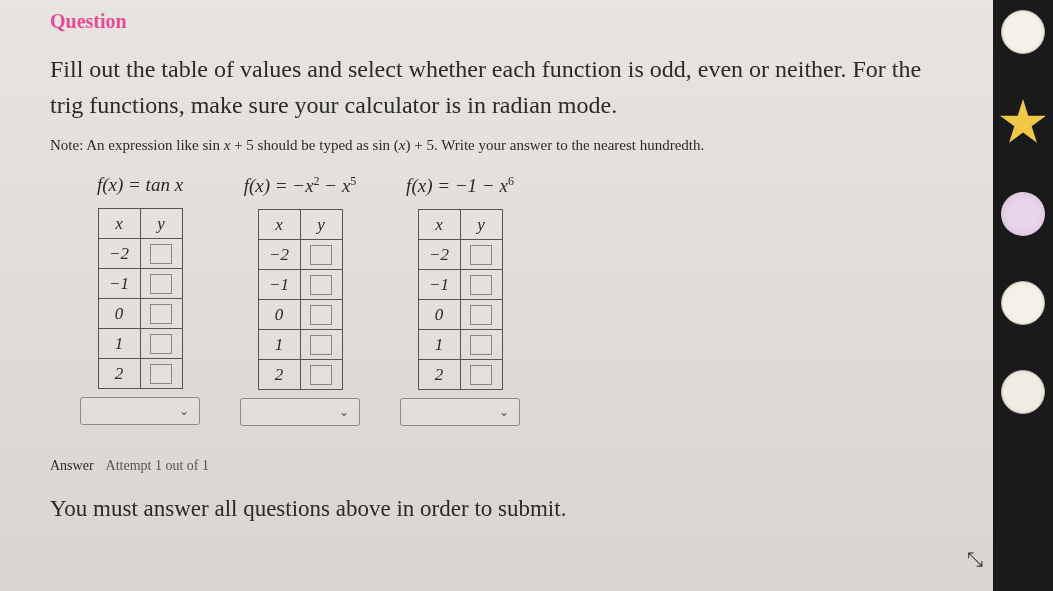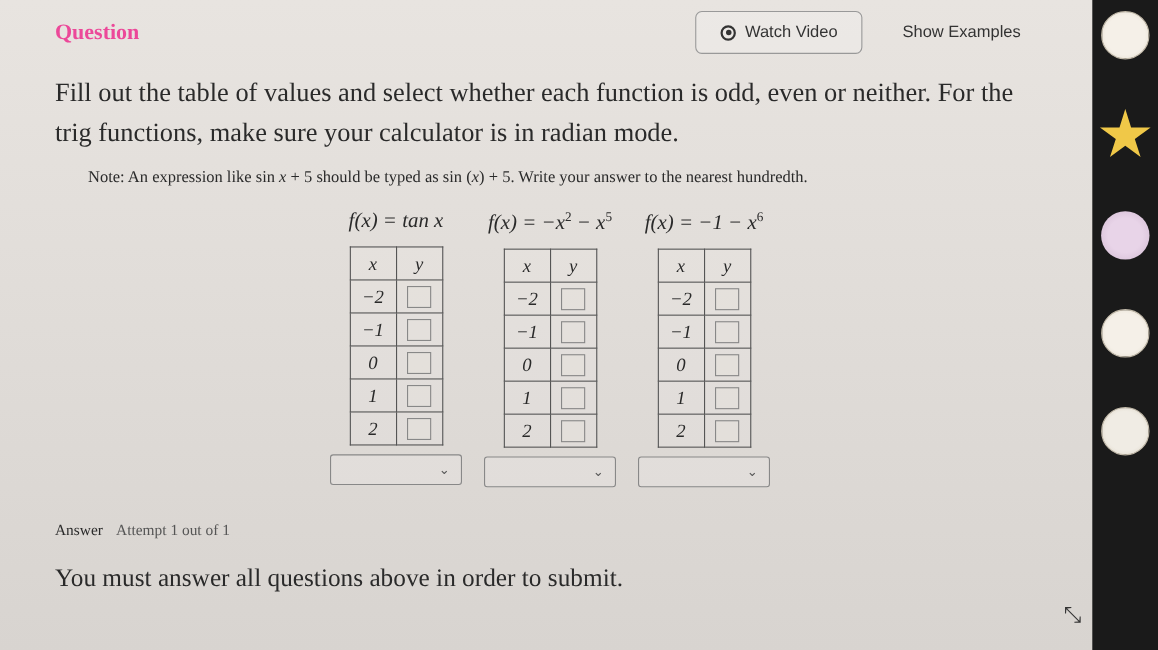--- a/index.html
+++ b/index.html
@@ -64,27 +64,26 @@
       background: #333;
       border-radius: 50%;
     }
     .instructions {
       font-size: 24px;
       line-height: 1.5;
       margin-bottom: 14px;
     }
     .note {
       font-size: 15px;
-      margin-left: 30px;
       margin-bottom: 20px;
     }
     .functions-row {
       display: flex;
-      justify-content: center;
-      gap: 20px;
+      justify-content: flex-start;
+      gap: 40px;
       padding: 0 30px;
     }
     .func-block {
       display: flex;
       flex-direction: column;
       align-items: center;
     }
     .func-eq {
       font-size: 19px;
       font-style: italic;
@@ -187,29 +186,20 @@
     .star { background: #f0c848; clip-path: polygon(50% 0%, 61% 35%, 98% 35%, 68% 57%, 79% 91%, 50% 70%, 21% 91%, 32% 57%, 2% 35%, 39% 35%); border-radius: 0; width:48px; height:48px;}
     .blob { background: radial-gradient(circle, #e8d4e8 50%, #d0b8d0 100%);}
     .cat { background: radial-gradient(circle, #f0ece4 60%, #d8d0c0 100%); border: 1px solid #c0b8a8;}
   </style>
 </head>
 <body>
 
 <div class="main-content">
   <div class="header-row">
     <div class="question-label">Question</div>
-    <div class="header-buttons">
-      <button class="btn">
-        <span class="record-icon"></span>
-        <span>Watch Video</span>
-      </button>
-      <button class="btn secondary">
-        <span>Show Examples</span>
-      </button>
-    </div>
   </div>
 
   <p class="instructions">Fill out the table of values and select whether each function is odd, even or neither. For the trig functions, make sure your calculator is in radian mode.</p>
 
   <p class="note">
     <span>Note: An expression like sin </span><i>x</i><span> + 5 should be typed as sin (</span><i>x</i><span>) + 5. Write your answer to the nearest hundredth.</span>
   </p>
 
   <div class="functions-row">
 

